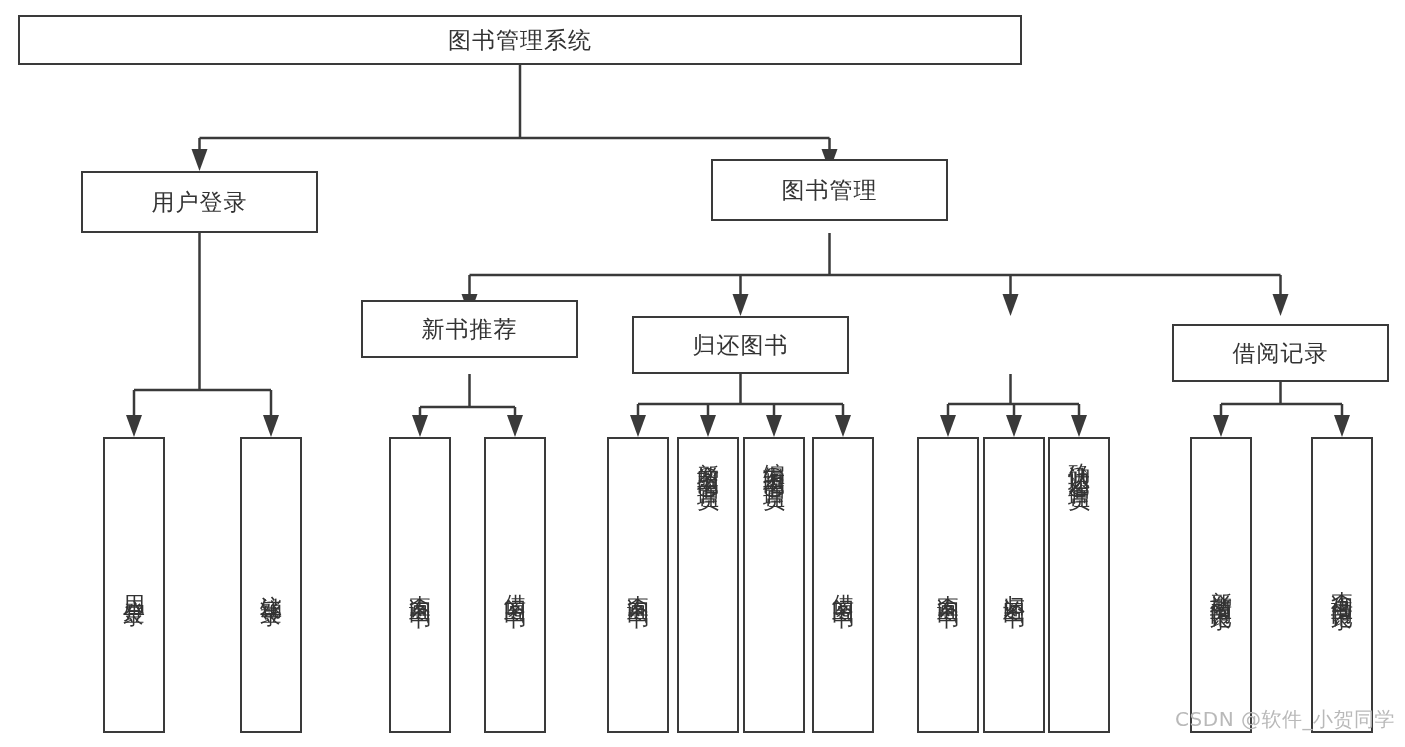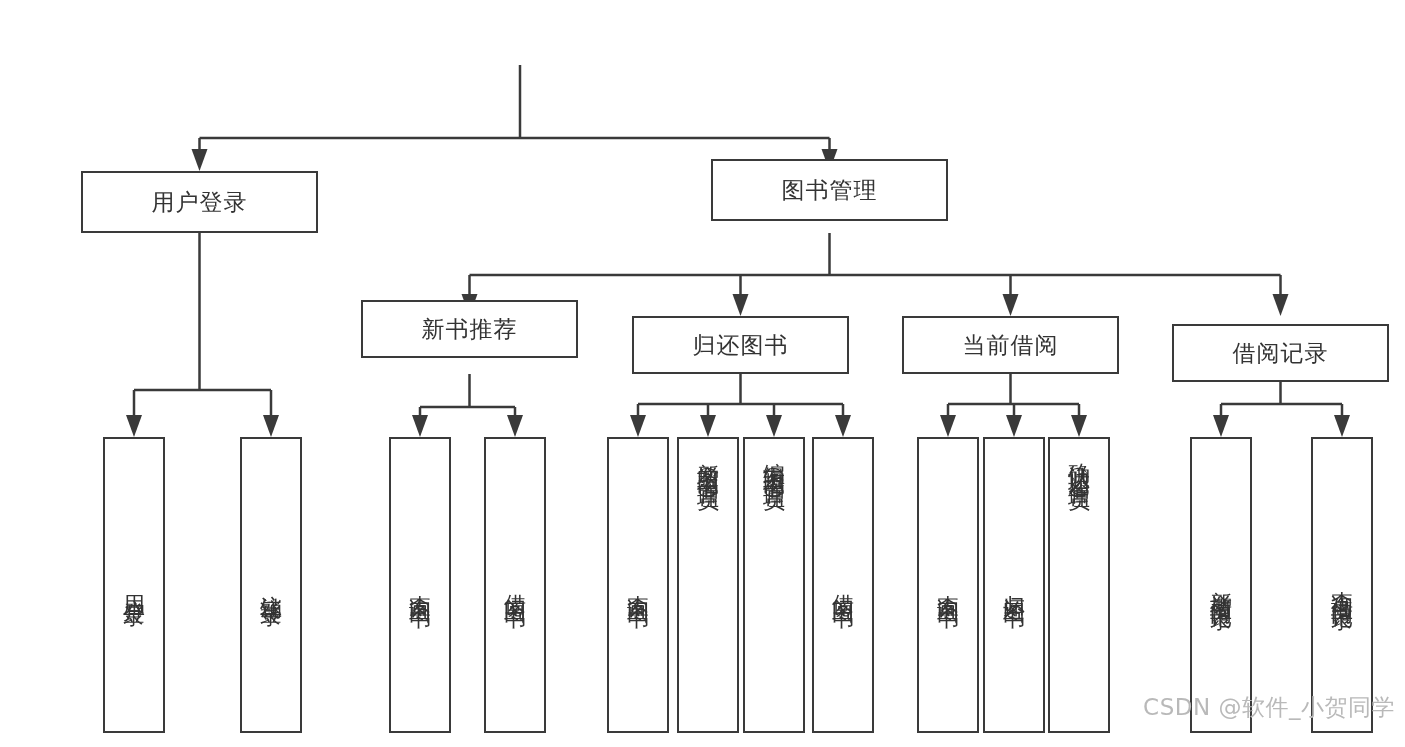--- a/index.html
+++ b/index.html
@@ -61,22 +61,22 @@
     display: block;
   }
   
   .node.leaf.center {
     align-items: center;
     padding-top: 0;
   }
   #watermark {
     position: absolute;
     right: 10px;
-    bottom: 24px;
-    font-size: 23px;
+    bottom: 14px;
+    font-size: 20px;
     color: #b9b9b9;
     white-space: nowrap;
     letter-spacing: 0.5px;
   }
 </style>
 </head>
 <body>
 
 <div id="diagram-root">
 
@@ -128,37 +128,37 @@
       <line x1="1079" y1="404" x2="1079" y2="417" stroke="#3a3a3a" stroke-width="2.5" stroke-linecap="butt"></line>
       <polygon points="1071,415 1087,415 1079,437" fill="#3a3a3a"></polygon>
       <line x1="1280.5" y1="374" x2="1280.5" y2="404" stroke="#3a3a3a" stroke-width="2.5" stroke-linecap="butt"></line>
       <line x1="1221" y1="404" x2="1342" y2="404" stroke="#3a3a3a" stroke-width="2.5" stroke-linecap="butt"></line>
       <line x1="1221" y1="404" x2="1221" y2="417" stroke="#3a3a3a" stroke-width="2.5" stroke-linecap="butt"></line>
       <polygon points="1213,415 1229,415 1221,437" fill="#3a3a3a"></polygon>
       <line x1="1342" y1="404" x2="1342" y2="417" stroke="#3a3a3a" stroke-width="2.5" stroke-linecap="butt"></line>
       <polygon points="1334,415 1350,415 1342,437" fill="#3a3a3a"></polygon>
     </svg>
 
+  <div class="node root" style="left: 18px; top: 15px; width: 1004px; height: 50px;">
+    <span class="label">图书管理系统</span>
+  </div>
 
   <div class="node" style="left: 81px; top: 171px; width: 237px; height: 62px;">
     <span class="label">用户登录</span>
   </div>
   <div class="node" style="left: 711px; top: 159px; width: 237px; height: 62px;">
     <span class="label">图书管理</span>
   </div>
 
   <div class="node" style="left: 361px; top: 300px; width: 217px; height: 58px;">
     <span class="label">新书推荐</span>
   </div>
   <div class="node" style="left: 632px; top: 316px; width: 217px; height: 58px;">
     <span class="label">归还图书</span>
   </div>
-  <div class="node" style="left: 902px; top: 316px; width: 217px; height: 58px;">
-    <span class="label">当前借阅</span>
-  </div>
   <div class="node" style="left: 1172px; top: 324px; width: 217px; height: 58px;">
     <span class="label">借阅记录</span>
   </div>
 
   <div class="node leaf center" style="left: 103px; top: 437px; width: 62px; height: 296px;">
     <span class="label">用户登录</span>
   </div>
   <div class="node leaf center" style="left: 240px; top: 437px; width: 62px; height: 296px;">
     <span class="label">注销登录</span>
   </div>

